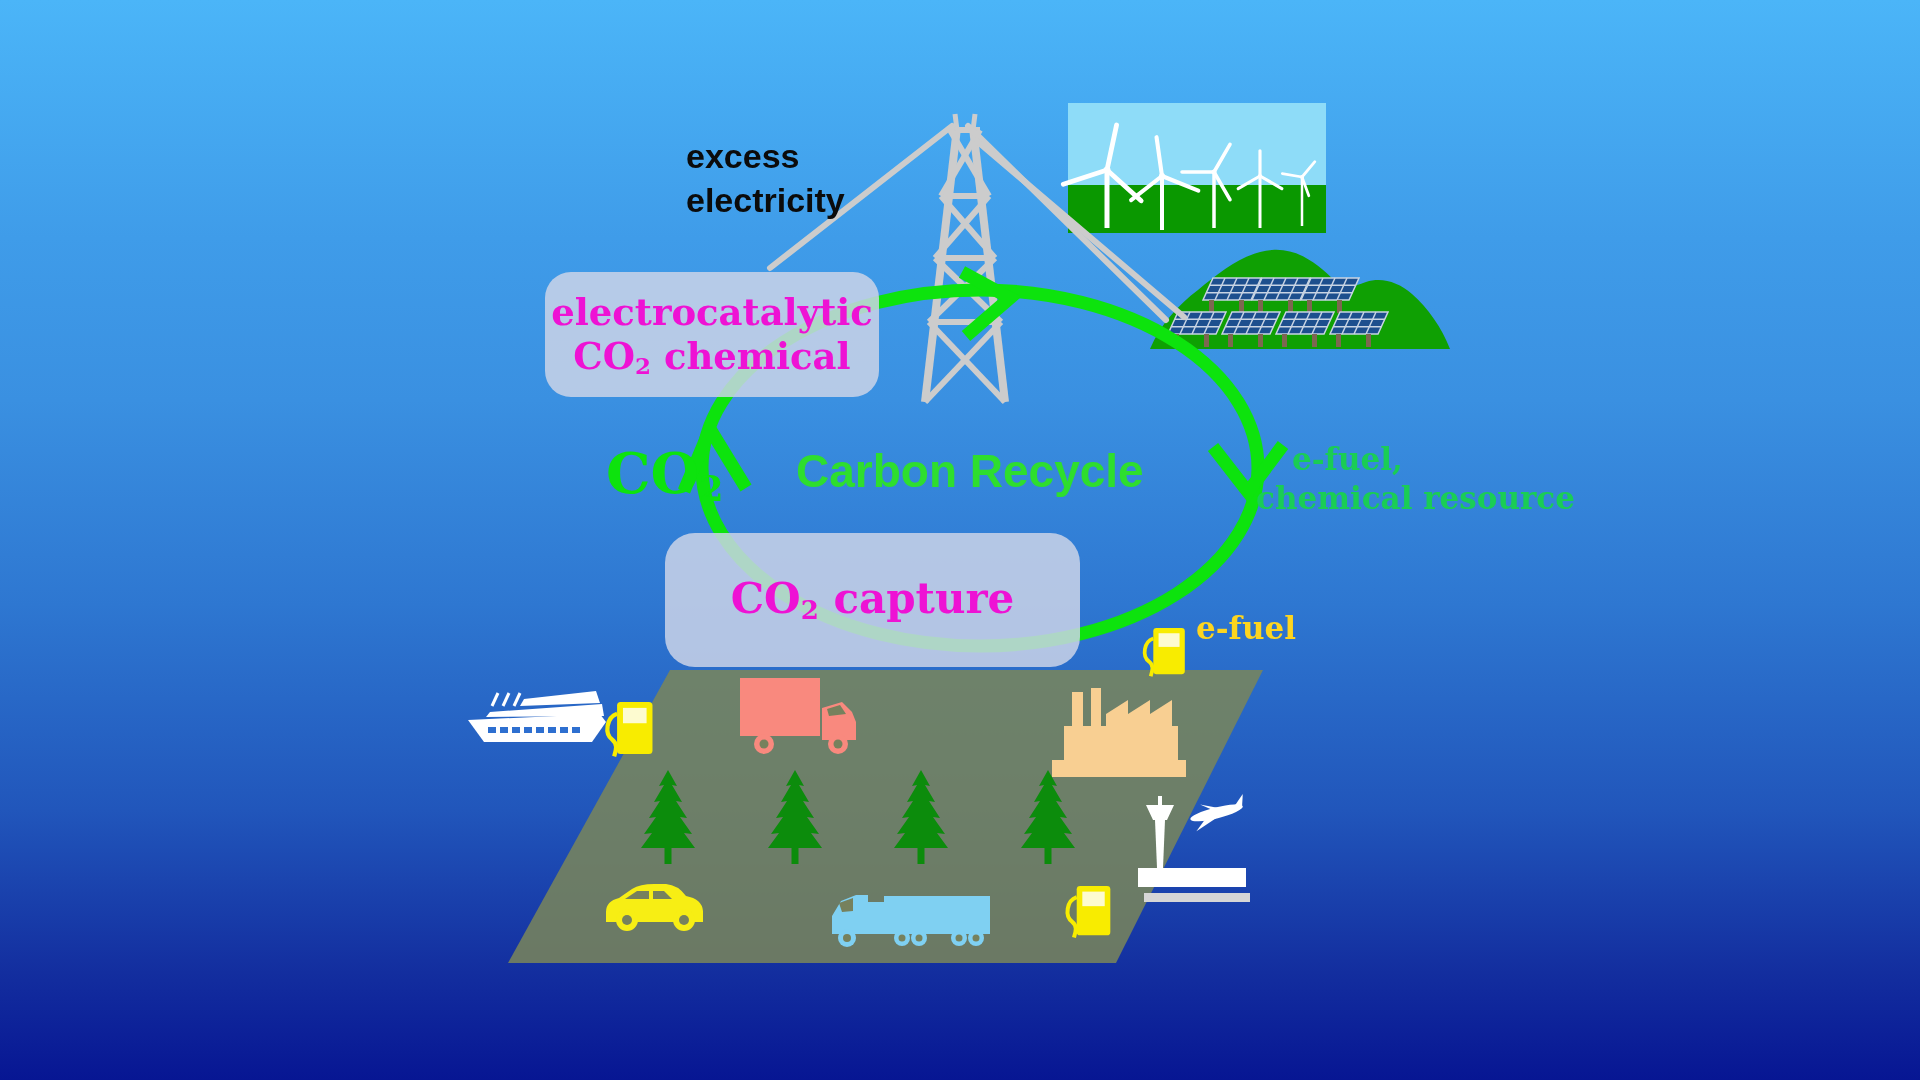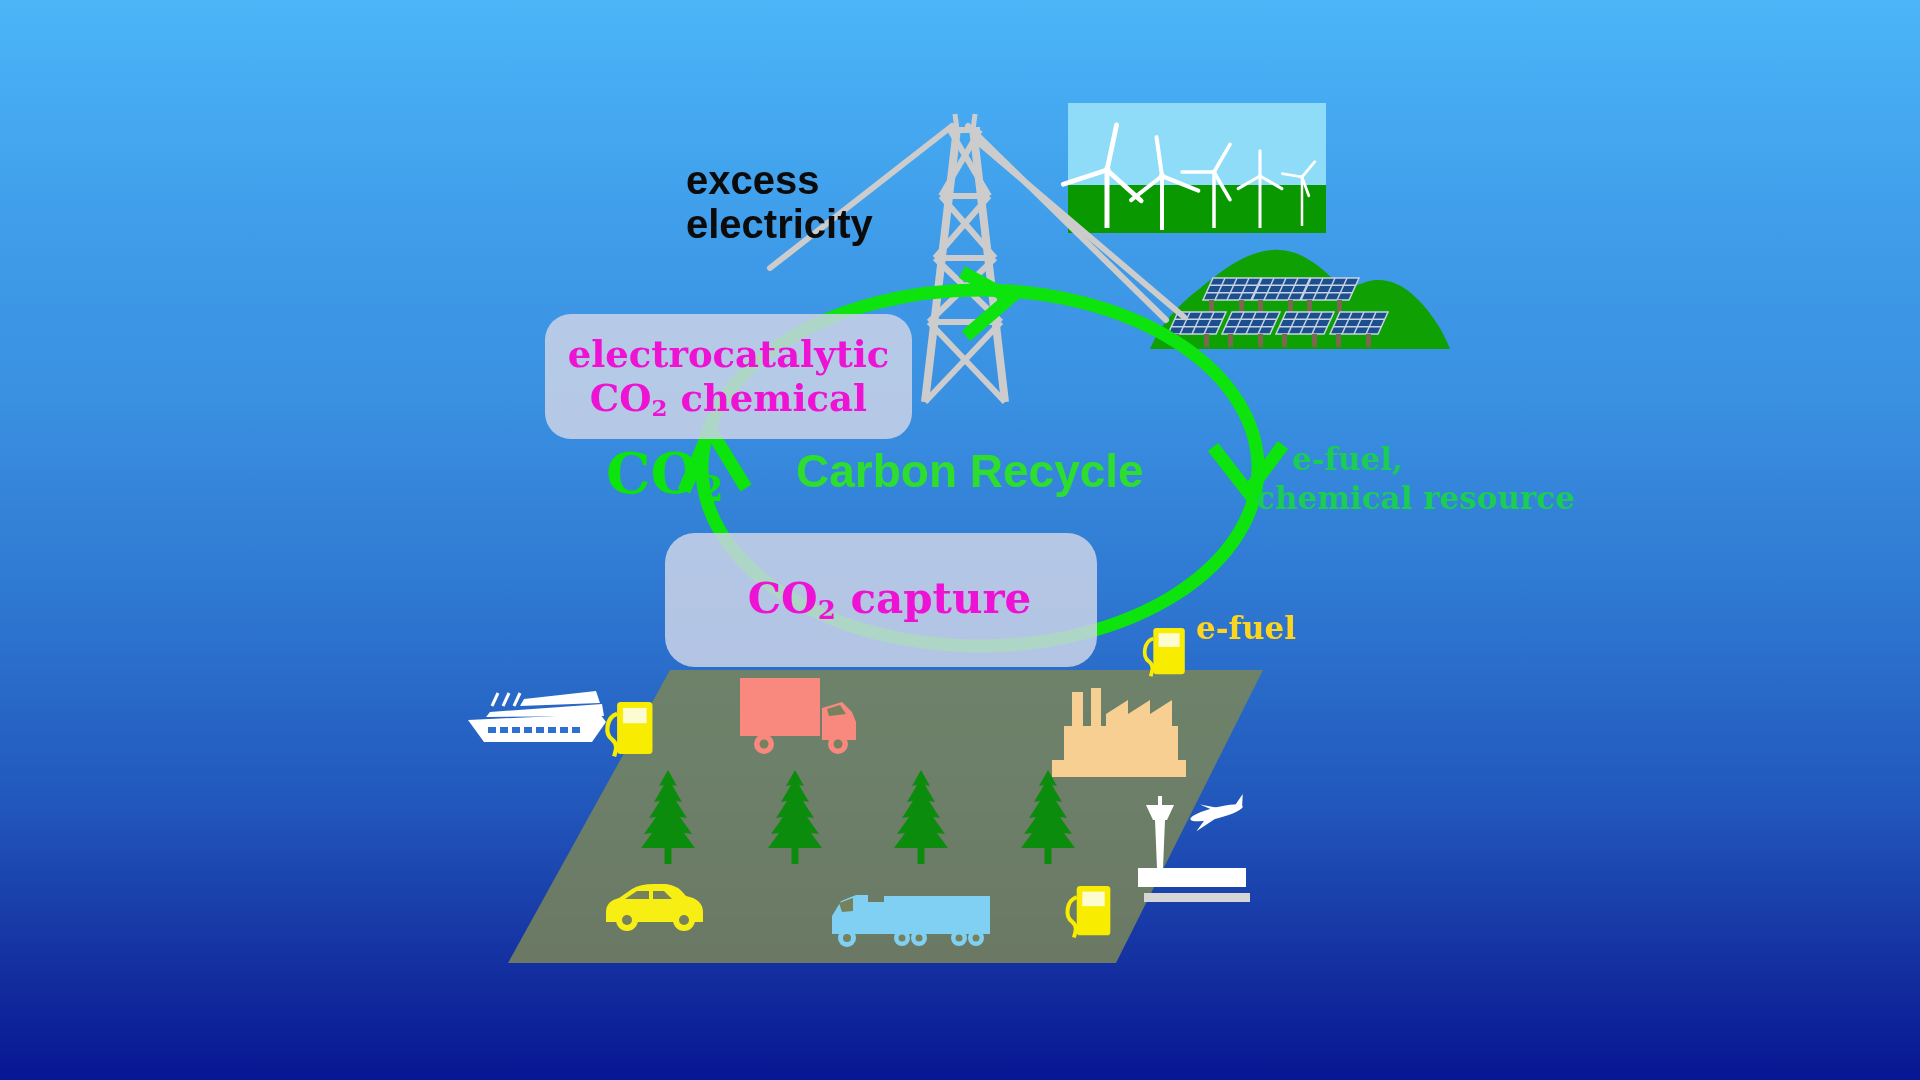--- a/index.html
+++ b/index.html
@@ -3,24 +3,24 @@
 <meta charset="utf-8">
 <style>
   html,body{margin:0;padding:0;background:#222;}
   .stage{
     position:relative;width:1920px;height:1080px;overflow:hidden;
     background:linear-gradient(180deg,#4bb5f8 0%,#3f9ce9 22%,#3a90e1 37%,#2e77d1 56%,#2156bb 75%,#132e9f 90%,#071693 100%);
     font-family:"Liberation Sans",sans-serif;
   }
   svg.art{position:absolute;left:0;top:0;}
   .label{position:absolute;white-space:pre;}
-  .excess{left:686px;top:134px;font-size:40px;font-weight:700;color:#0b0b0b;line-height:44px;margin-top:24px;}
+  .excess{left:686px;top:134px;font-size:34px;font-weight:700;color:#0b0b0b;line-height:44px;}
   .panelbox{position:absolute;background:rgba(203,212,231,0.85);display:flex;flex-direction:column;align-items:center;justify-content:center;}
-  .box1{left:545px;top:272px;width:367px;height:125px;border-radius:26px;margin-top:42px;}
-  .box2{left:665px;top:533px;width:415px;height:134px;border-radius:30px;padding-left:17px;}
+  .box1{left:545px;top:272px;width:334px;height:125px;border-radius:26px;}
+  .box2{left:665px;top:533px;width:415px;height:134px;border-radius:30px;}
   .magenta{color:#ee12d4;font-family:"DejaVu Serif","Liberation Serif",serif;font-weight:700;text-align:center;line-height:1.2;}
   .box1 .magenta{font-size:37px;}
   .box2 .magenta{font-size:42px;}
   .sub{font-size:0.62em;vertical-align:-0.22em;}
   .co2label{left:606px;top:440px;font-size:56px;font-weight:700;color:#0de30d;font-family:"DejaVu Serif","Liberation Serif",serif;}
   .recycle{left:796px;top:444px;width:304px;font-size:46px;font-weight:700;color:#2ede2e;text-align:center;}
   .efuelchem{left:1256px;top:440px;font-size:31px;font-weight:700;color:#1acd55;font-family:"DejaVu Serif","Liberation Serif",serif;line-height:39px;}
   .efuelchem .l1{margin-left:36px;}
   .efuellabel{left:1196px;top:610px;font-size:31px;font-weight:700;color:#fdd51f;font-family:"DejaVu Serif","Liberation Serif",serif;}
 </style>

